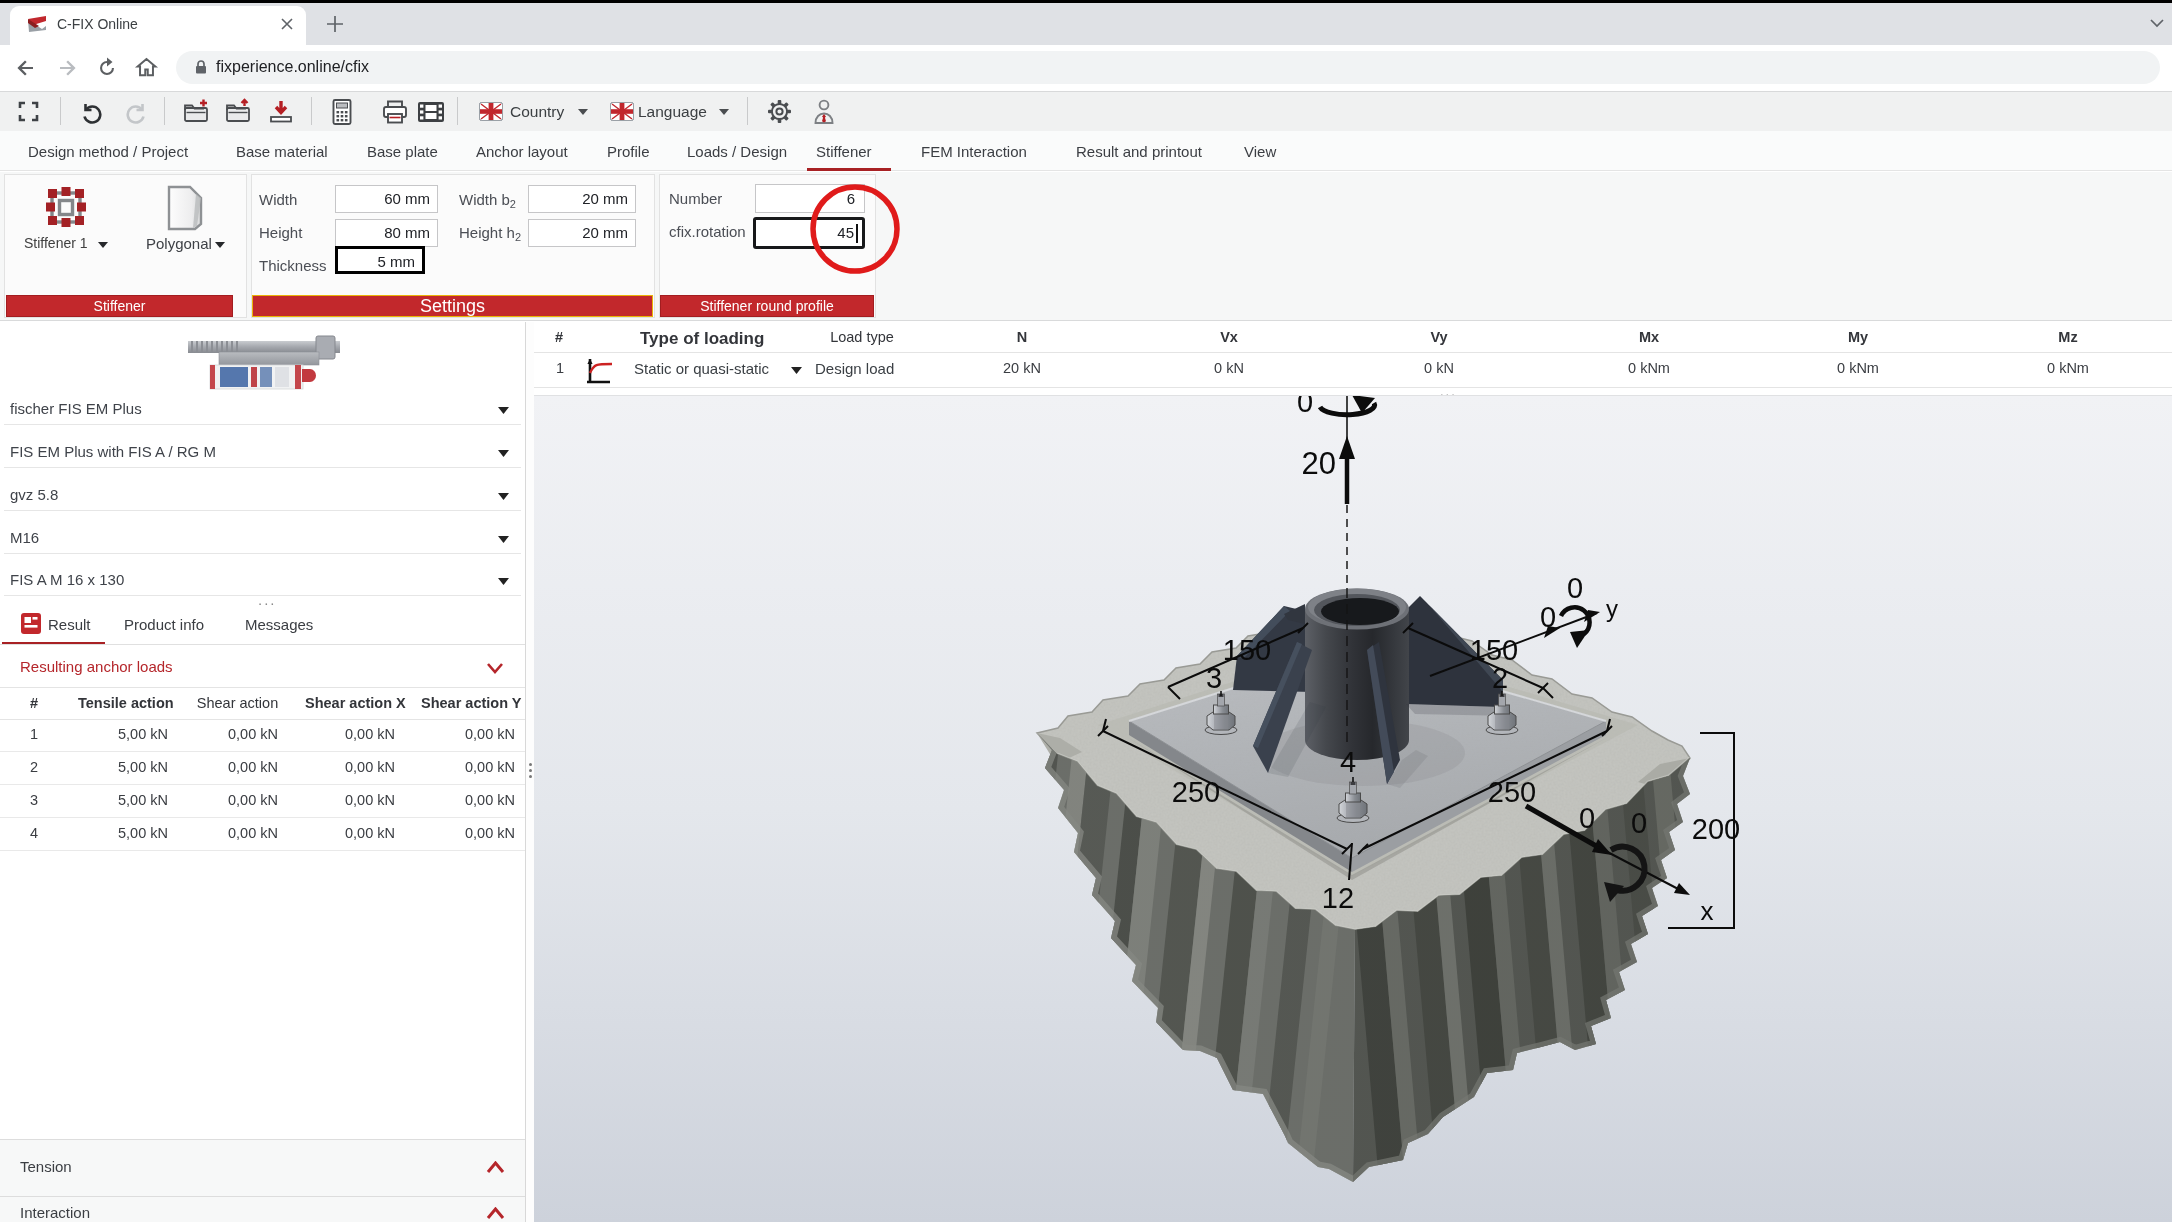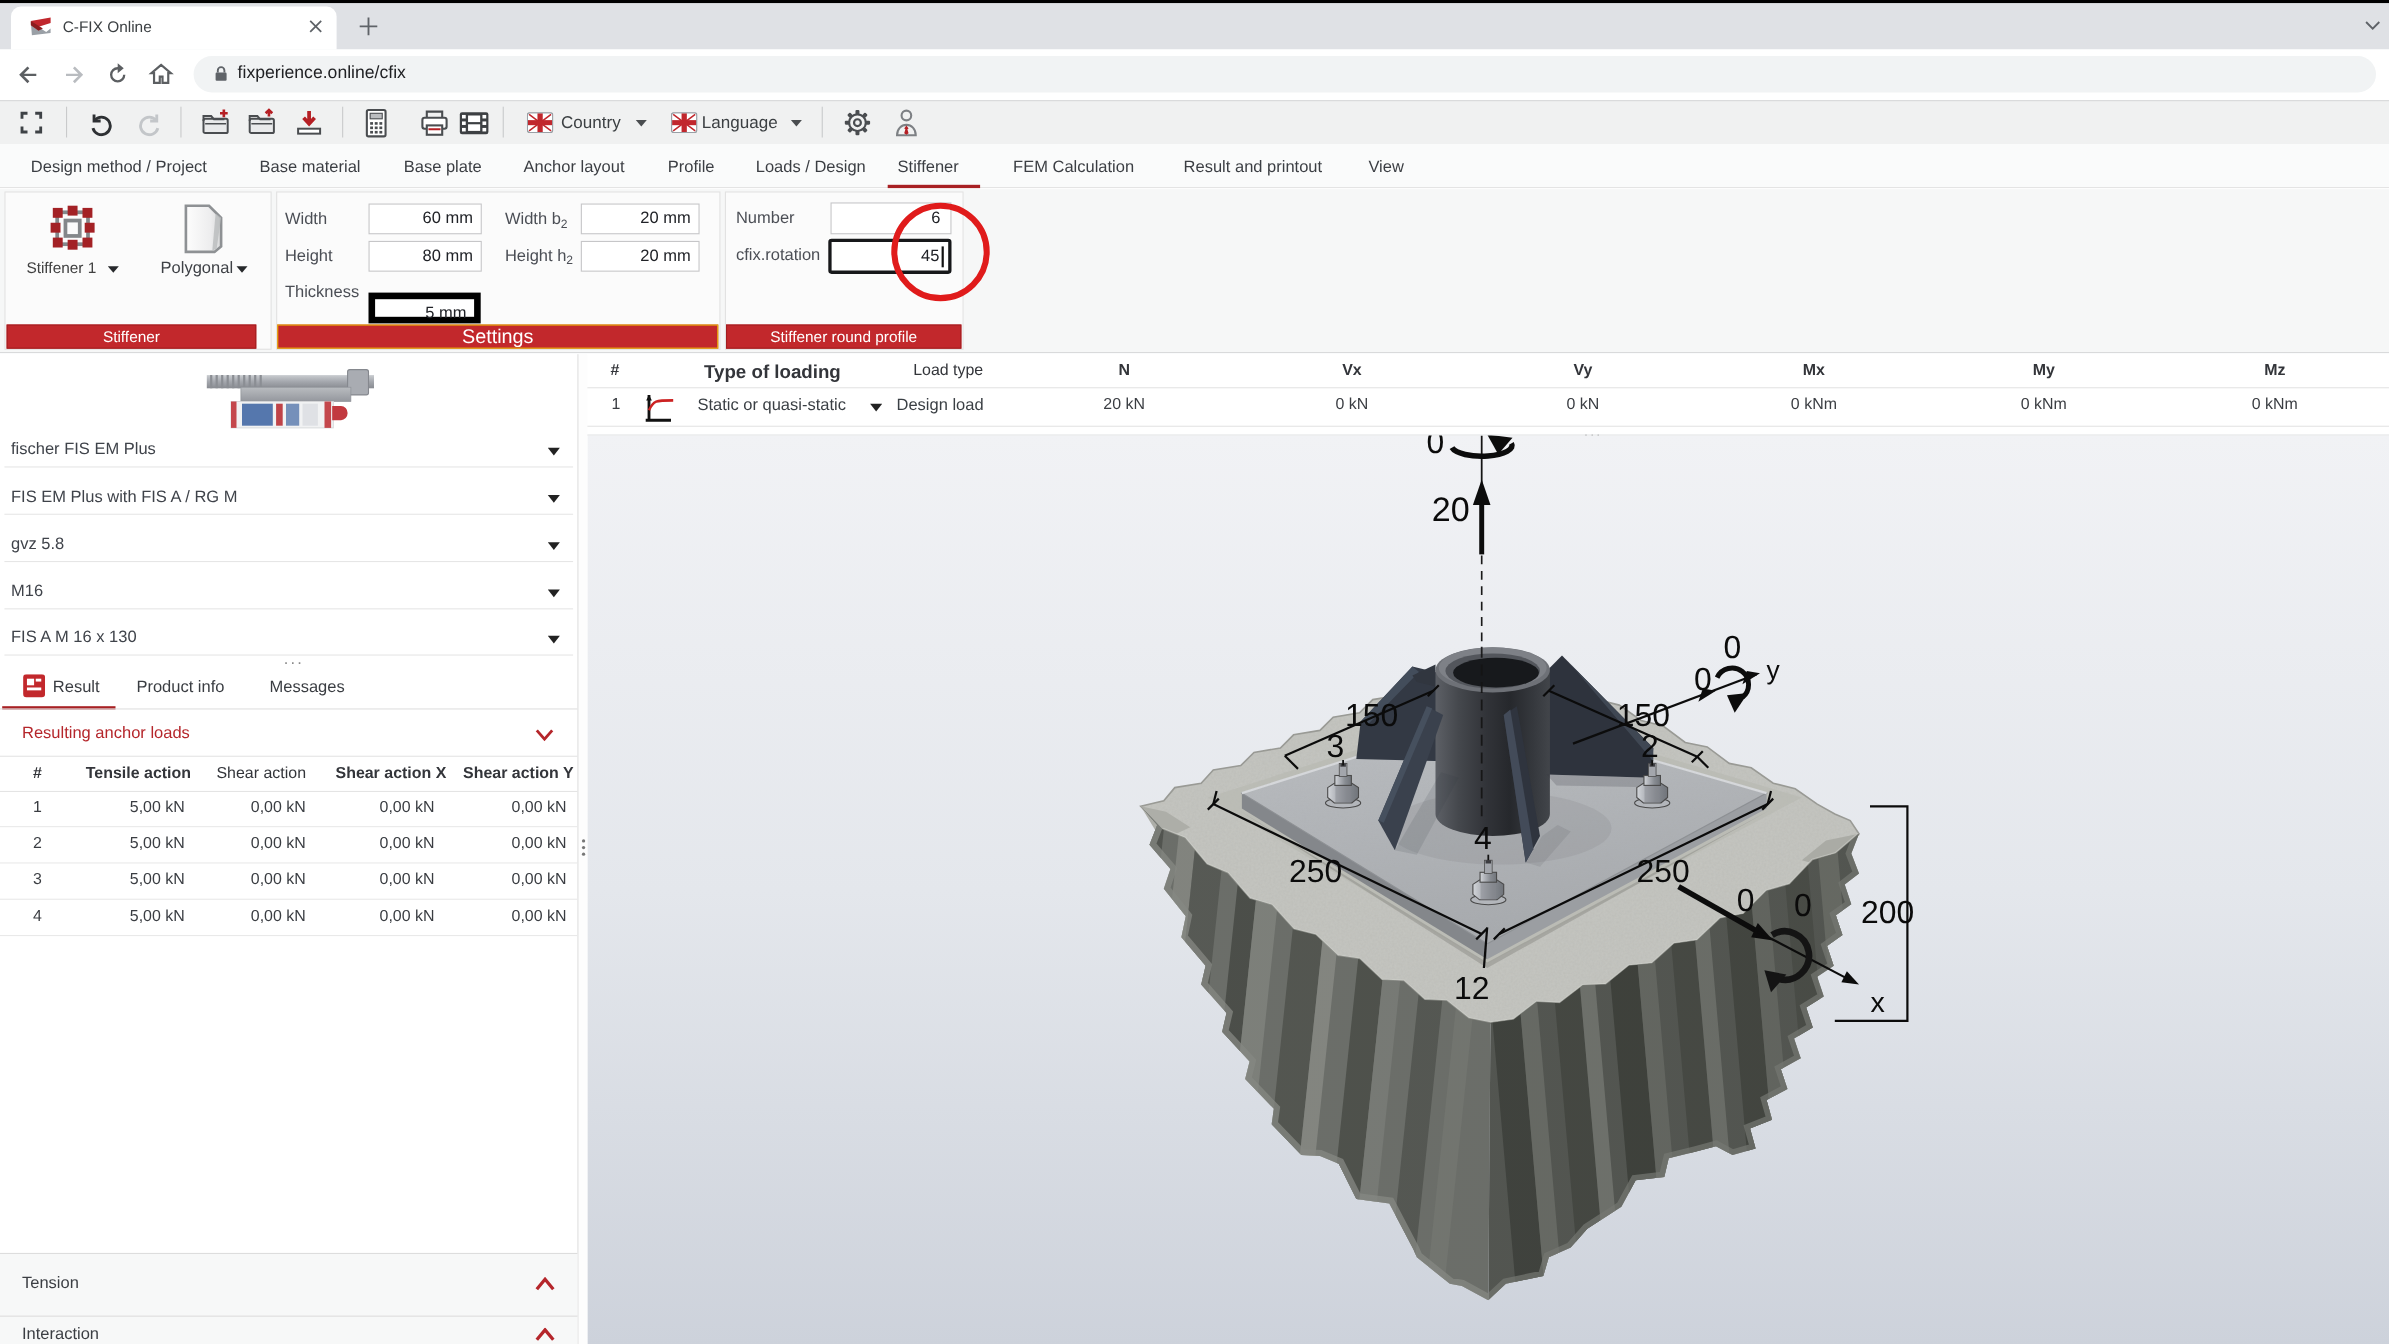--- a/index.html
+++ b/index.html
@@ -181,21 +181,21 @@
 <div class="abs" style="left:0;top:131px;width:2172px;height:40px;background:#fafbfb;border-bottom:1px solid #e4e4e4"></div>
 <div id="menubar">
 <div class="abs txt" style="left:28px;top:143px;font-size:15px;color:#3b3e43">Design method / Project</div>
 <div class="abs txt" style="left:236px;top:143px;font-size:15px;color:#3b3e43">Base material</div>
 <div class="abs txt" style="left:367px;top:143px;font-size:15px;color:#3b3e43">Base plate</div>
 <div class="abs txt" style="left:476px;top:143px;font-size:15px;color:#3b3e43">Anchor layout</div>
 <div class="abs txt" style="left:607px;top:143px;font-size:15px;color:#3b3e43">Profile</div>
 <div class="abs txt" style="left:687px;top:143px;font-size:15px;color:#3b3e43">Loads / Design</div>
 <div class="abs txt" style="left:816px;top:143px;font-size:15px;color:#3b3e43">Stiffener</div>
 <div class="abs" style="left:807px;top:168px;width:84px;height:3px;background:#a82124"></div>
-<div class="abs txt" style="left:921px;top:143px;font-size:15px;color:#3b3e43">FEM Calculation</div>
+<div class="abs txt" style="left:921px;top:143px;font-size:15px;color:#3b3e43">FEM Interaction</div>
 <div class="abs txt" style="left:1076px;top:143px;font-size:15px;color:#3b3e43">Result and printout</div>
 <div class="abs txt" style="left:1244px;top:143px;font-size:15px;color:#3b3e43">View</div>
 </div>
 
 <div class="abs" style="left:0;top:172px;width:2172px;height:149px;background:#f6f7f7;border-bottom:1px solid #d9dadb"></div>
 <div id="ribbon">
 
 <div class="abs" style="left:4px;top:174px;width:243px;height:144px;background:#fbfbfb;border:1px solid #e2e2e2"></div>
 <div class="abs" style="left:251px;top:174px;width:404px;height:144px;background:#fbfbfb;border:1px solid #e2e2e2"></div>
 <div class="abs" style="left:659px;top:174px;width:217px;height:144px;background:#fbfbfb;border:1px solid #e2e2e2"></div>
@@ -246,21 +246,21 @@
 <div class="abs txt" style="left:146px;top:235px;font-size:15px;color:#3e4146">Polygonal</div>
 <svg class="abs" style="left:214px;top:241px" width="12" height="8" viewBox="0 0 12 8">
         <path d="M1 1 L6 7 L11 1z" fill="#26282b"></path>
       </svg>
 
 <div class="abs txt" style="left:259px;top:191px;font-size:15px;color:#4b4e55">Width</div>
 <div class="abs txt" style="left:259px;top:224px;font-size:15px;color:#4b4e55">Height</div>
 <div class="abs txt" style="left:259px;top:257px;font-size:15px;color:#4b4e55">Thickness</div>
 <div class="abs txt" style="left:335px;top:185px;width:103px;height:28px;background:#fff;border:1px solid #c6c6c8;font-size:15px;color:#202227;text-align:right;line-height:26px;padding-right:7px">60 mm</div>
 <div class="abs txt" style="left:335px;top:219px;width:103px;height:28px;background:#fff;border:1px solid #c6c6c8;font-size:15px;color:#202227;text-align:right;line-height:26px;padding-right:7px">80 mm</div>
-<div class="abs txt" style="left:335px;top:266px;width:102px;height:28px;background:#fff;border:6px solid #000000;font-size:15px;color:#202227;text-align:right;line-height:26px;padding-right:7px">5 mm</div>
+<div class="abs txt" style="left:335px;top:246px;width:90px;height:28px;background:#fff;border:3px solid #000000;font-size:15px;color:#202227;text-align:right;line-height:26px;padding-right:7px">5 mm</div>
 <div class="abs txt" style="left:459px;top:191px;font-size:15px;color:#4b4e55">Width b<span style="font-size:11px;vertical-align:-3px">2</span></div>
 <div class="abs txt" style="left:459px;top:224px;font-size:15px;color:#4b4e55">Height h<span style="font-size:11px;vertical-align:-3px">2</span></div>
 <div class="abs txt" style="left:528px;top:185px;width:108px;height:28px;background:#fff;border:1px solid #c6c6c8;font-size:15px;color:#202227;text-align:right;line-height:26px;padding-right:7px">20 mm</div>
 <div class="abs txt" style="left:528px;top:219px;width:108px;height:28px;background:#fff;border:1px solid #c6c6c8;font-size:15px;color:#202227;text-align:right;line-height:26px;padding-right:7px">20 mm</div>
 
 <div class="abs txt" style="left:669px;top:190px;font-size:15px;color:#4b4e55">Number</div>
 <div class="abs txt" style="left:669px;top:223px;font-size:15px;color:#4b4e55">cfix.rotation</div>
 <div class="abs txt" style="left:755px;top:184px;width:110px;height:29px;background:#fff;border:1px solid #c6c6c8;font-size:15px;color:#202227;text-align:right;line-height:27px;padding-right:9px">6</div>
 <div class="abs txt" style="left:753px;top:217px;width:112px;height:32px;background:#fff;border:3px solid #17181a;border-radius:3px;font-size:15px;color:#202227;text-align:right;line-height:26px;padding-right:8px">45</div>
 <div class="abs" style="left:856px;top:224px;width:1.5px;height:19px;background:#111"></div>

